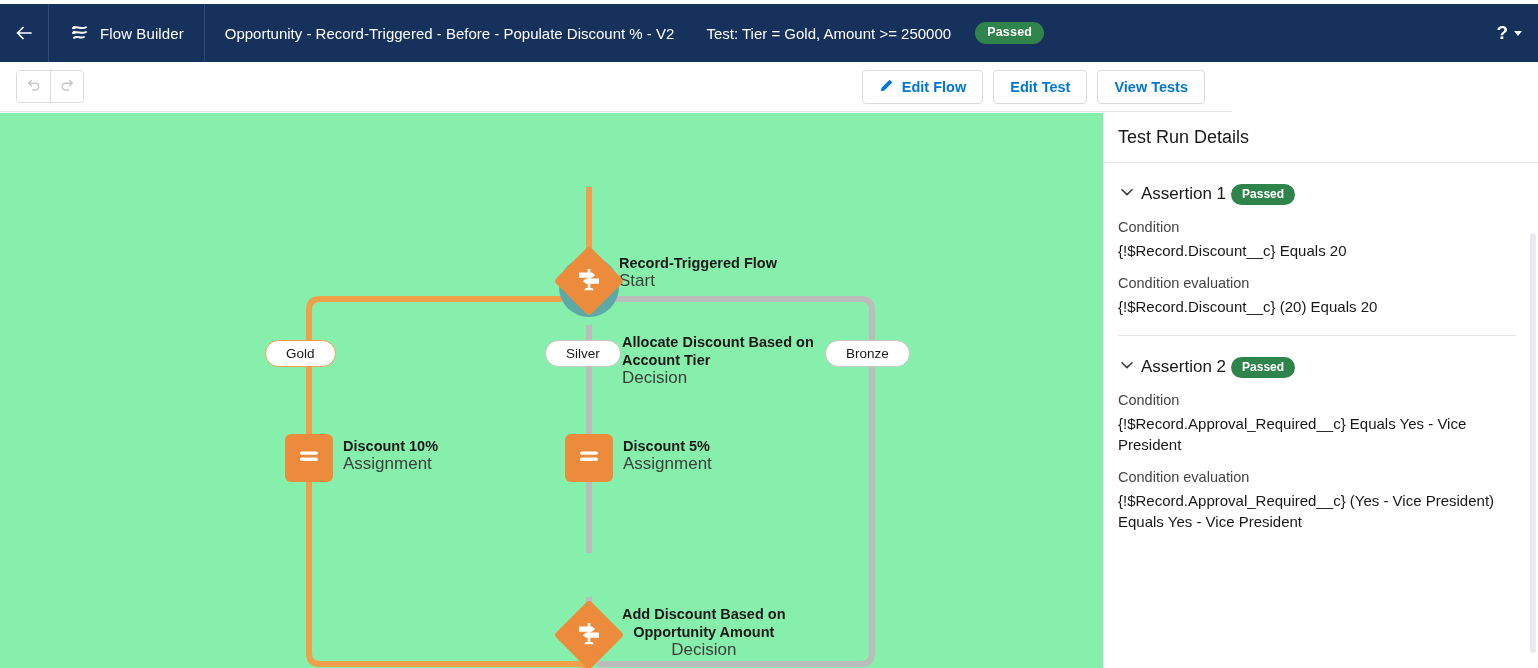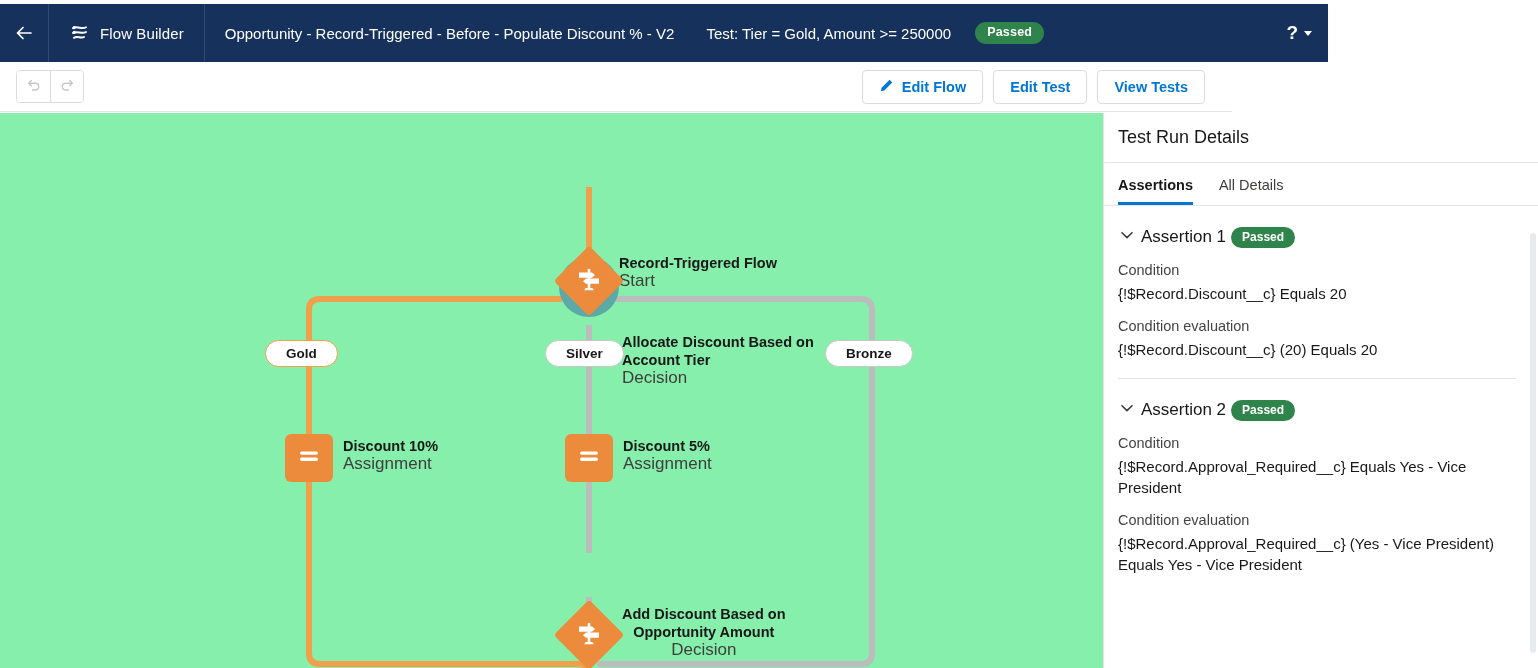--- a/index.html
+++ b/index.html
@@ -7,21 +7,21 @@
   html, body {
     width: 1538px; height: 668px;
     font-family: "Liberation Sans", sans-serif;
     background: #ffffff;
     overflow: hidden;
   }
   .app { position: relative; width: 1538px; height: 668px; background:#fff; }
 
   
   .header {
-    position: absolute; top: 4px; left: 0; width: 1328px; height: 58px;
+    position: absolute; top: 4px; left: 0; width: 1538px; height: 58px;
     background: #16325c; display: flex; align-items: center;
     color: #fff;
   }
   .hdr-back {
     width: 48px; height: 58px; display: flex; align-items: center;
     justify-content: center; cursor: pointer;
   }
   .hdr-back svg { display:block; }
   .hdr-div { width: 1px; height: 58px; background: #2b4a7d; }
   .hdr-brand {
@@ -111,21 +111,21 @@
     transform: translate(-50%,-50%); pointer-events:none;
   }
   .assign-box {
     width: 48px; height: 48px; background: #ed8b3c; border-radius: 6px;
     display:flex; align-items:center; justify-content:center; cursor: pointer;
   }
   .pill {
     position: absolute; background: #fff; border: 1.5px solid #c9c7c5;
     border-radius: 15px; height: 27px; padding: 0 20px;
     display: flex; align-items: center; justify-content: center;
-    font-size: 13.5px; font-weight: bold; color: #181818; cursor: pointer;
+    font-size: 13.5px; font-weight: normal; color: #181818; cursor: pointer;
     white-space: nowrap;
   }
   .pill.active { border-color: #f0a04b; }
 
   
   .panel {
     position: absolute; top: 113px; left: 1103px; width: 435px; height: 555px;
     background: #fff; border-left: 1px solid #e5e5e5;
   }
   .panel-title {
@@ -342,24 +342,20 @@
         <div class="node-title">Add Discount Based on</div>
         <div class="node-title">Opportunity Amount</div>
         <div class="node-sub">Decision</div>
       </div>
     </div>
   </div>
 
   <div class="panel">
     <div class="panel-title">Test Run Details</div>
 
-    <div class="tabs">
-      <div class="tab active">Assertions</div>
-      <div class="tab">All Details</div>
-    </div>
 
     <div class="assertions">
 
       <div class="assertion">
         <div class="assertion-head">
           <span class="chev">
             <svg width="18" height="18" viewBox="0 0 18 18" fill="none">
               <path d="M4 6.7 L9 11.6 L14 6.7" stroke="#3e3e3c" stroke-width="1.6" stroke-linecap="round" stroke-linejoin="round"></path>
             </svg>
           </span>

